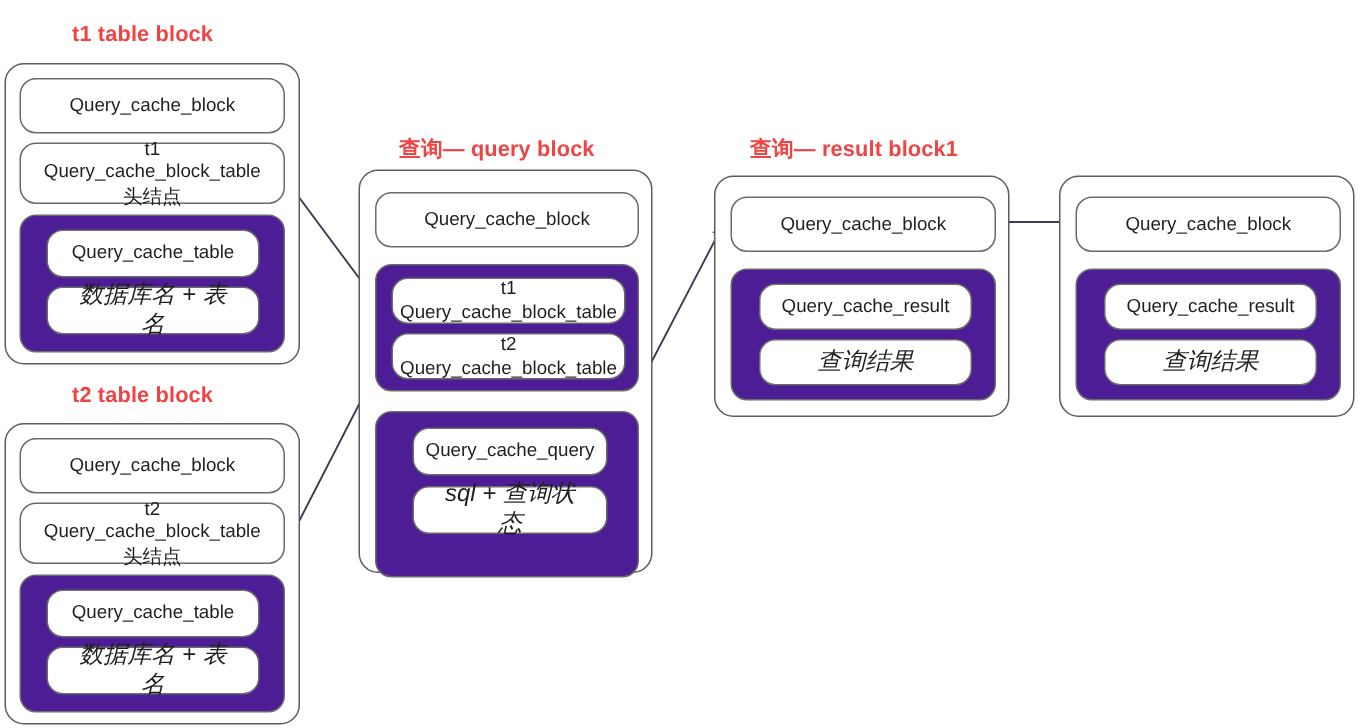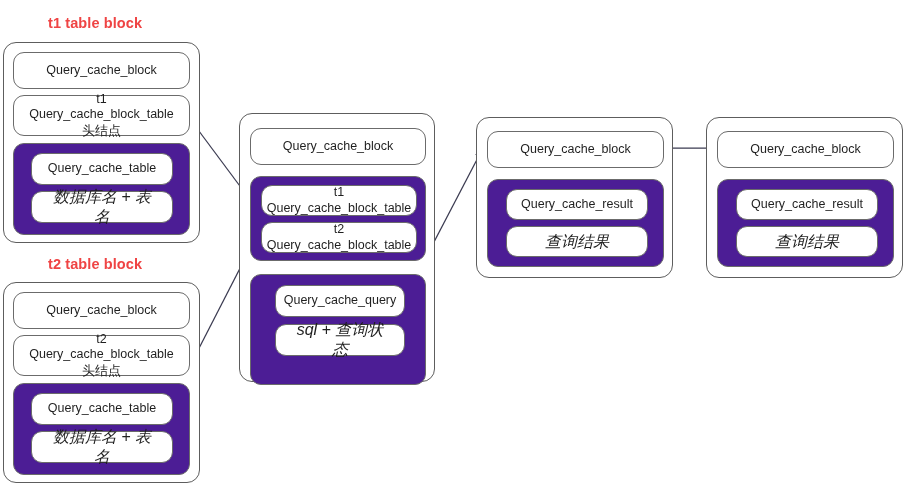--- a/index.html
+++ b/index.html
@@ -117,38 +117,40 @@
     </div>
 
     <div class="group" style="left:9px; top:100px; width:177px; height:92px;">
       <div class="pill" style="left:17px; top:9px; width:142px; height:32px;">Query_cache_table</div>
       <div class="pill" style="left:17px; top:47px; width:142px; height:32px;">
         <span class="cn-text">数据库名 + 表名</span>
       </div>
     </div>
   </div>
 
+  <div class="title" style="left:266px; top:90px;">查询— query block</div>
 
   <div class="outer" style="left:239px; top:113px; width:196px; height:269px;">
 
     <div class="pill" style="left:10px; top:14px; width:176px; height:37px;">Query_cache_block</div>
 
     <div class="group" style="left:10px; top:62px; width:176px; height:85px;">
       <div class="pill" style="left:10px; top:8px; width:156px; height:31px;">t1 Query_cache_block_table</div>
       <div class="pill" style="left:10px; top:45px; width:156px; height:31px;">t2 Query_cache_block_table</div>
     </div>
 
     <div class="group" style="left:10px; top:160px; width:176px; height:111px;">
       <div class="pill" style="left:24px; top:10px; width:130px; height:32px;">Query_cache_query</div>
       <div class="pill" style="left:24px; top:49px; width:130px; height:32px;">
         <span class="cn-text">sql + 查询状态</span>
       </div>
     </div>
   </div>
 
+  <div class="title" style="left:500px; top:90px;">查询— result block1</div>
 
   <div class="outer" style="left:476px; top:117px; width:197px; height:161px;">
 
     <div class="pill" style="left:10px; top:13px; width:177px; height:37px;">Query_cache_block</div>
 
     <div class="group" style="left:10px; top:61px; width:177px; height:88px;">
       <div class="pill" style="left:18px; top:9px; width:142px; height:31px;">Query_cache_result</div>
       <div class="pill" style="left:18px; top:46px; width:142px; height:31px;">
         <span class="cn-text">查询结果</span>
       </div>

